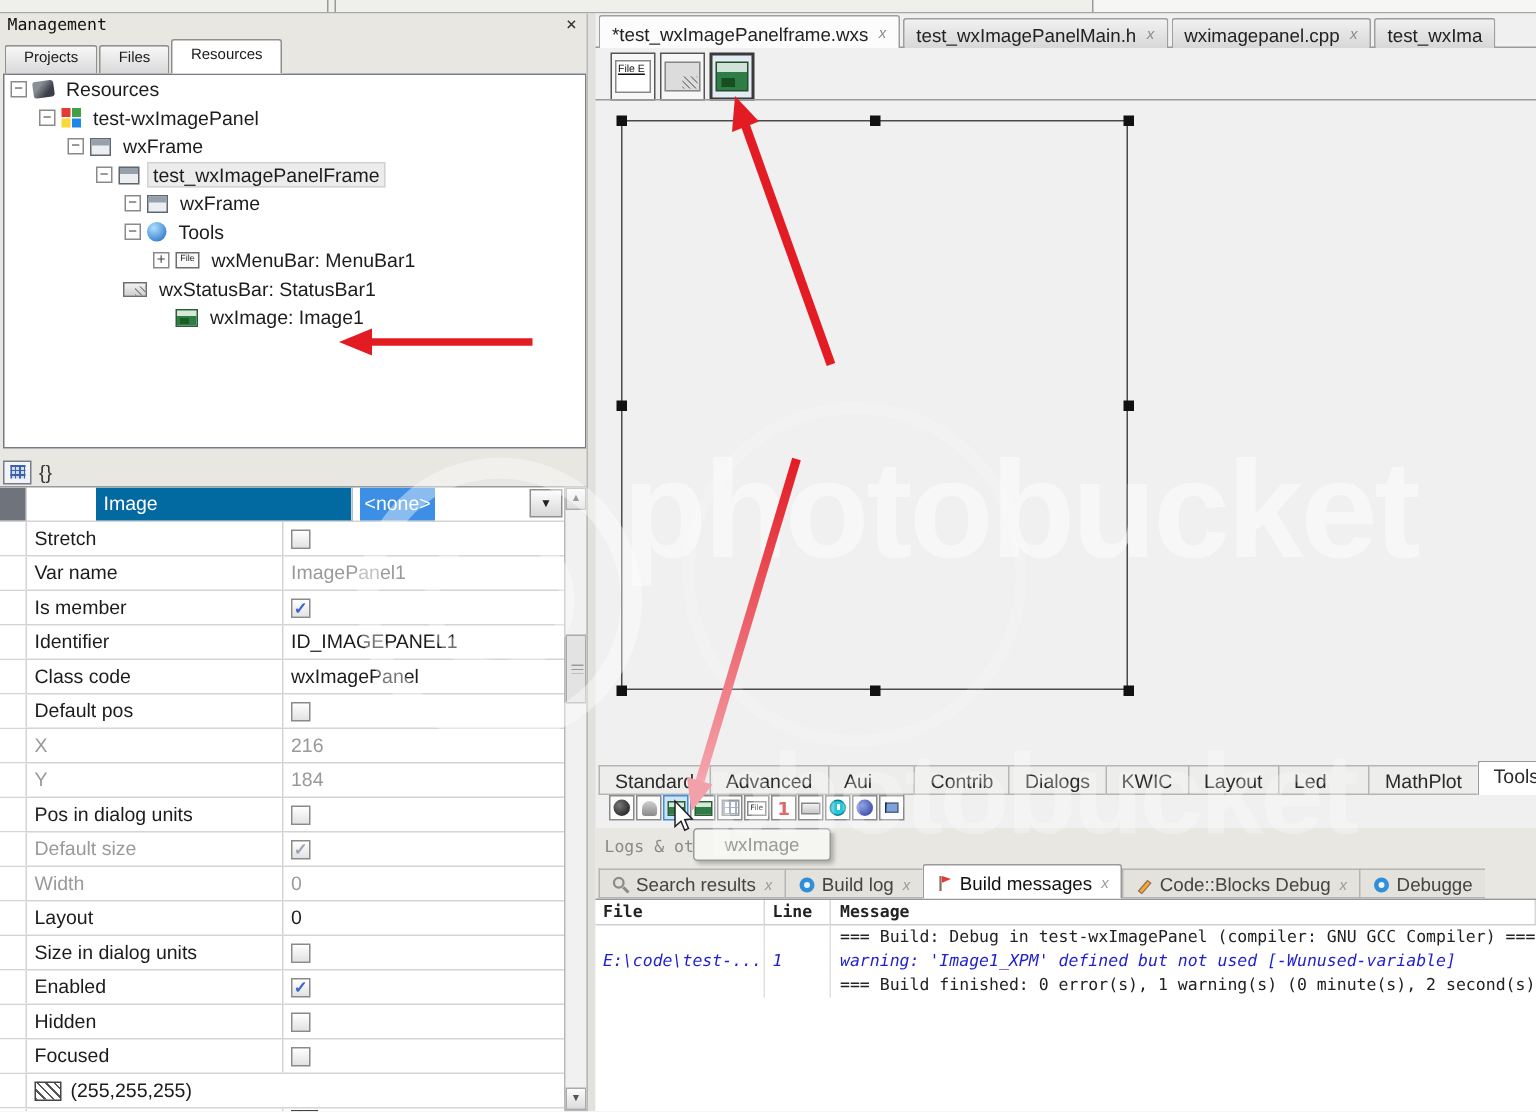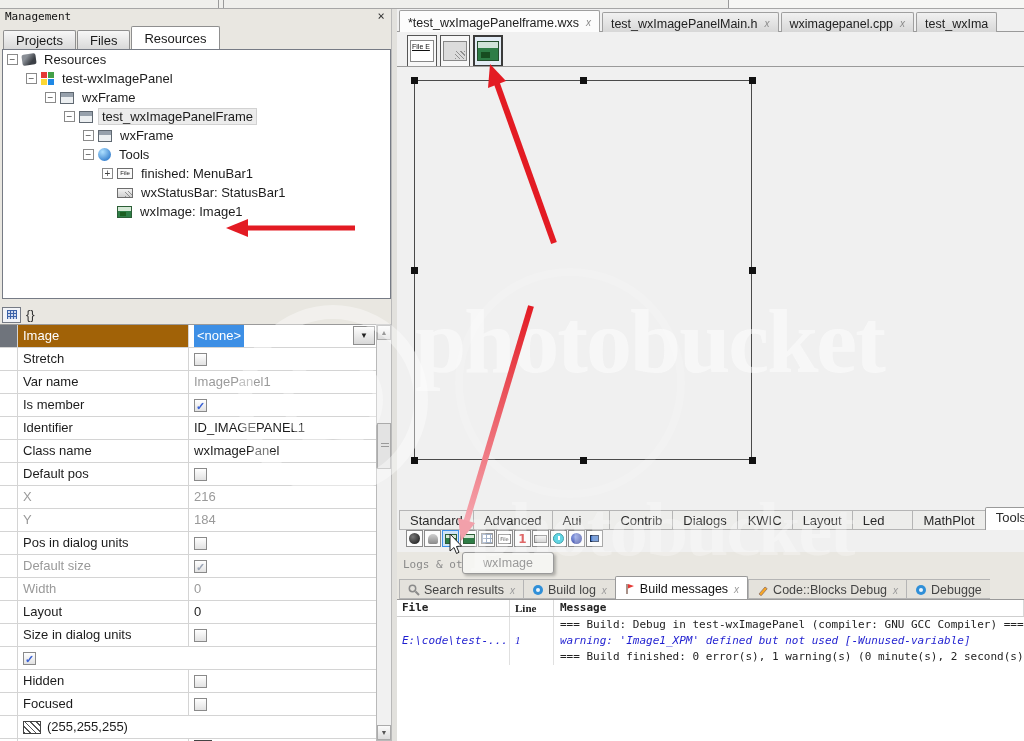--- a/index.html
+++ b/index.html
@@ -8,21 +8,21 @@
     font-family:"Liberation Sans",sans-serif;background:#f0f0f0;color:#1a1a1a;}
   
   .top-strip{position:absolute;left:0;top:0;width:1024px;height:9px;background:#efefec;border-bottom:1px solid #a6a6a6;}
   .top-strip .m1{position:absolute;left:218px;top:0;width:6px;height:8px;border-left:1px solid #9a9a9a;border-right:1px solid #9a9a9a;}
   .top-strip .m2{position:absolute;left:728px;top:0;width:300px;height:8px;border-left:1px solid #9a9a9a;background:#f6f6f4;}
   
   .mgmt{position:absolute;left:0;top:9px;width:393px;height:293px;background:#e9e7e1;}
   .mgmt-title{position:relative;height:16px;font-family:"DejaVu Sans Mono",monospace;font-size:11px;line-height:15px;padding-left:5px;color:#111;}
   .mgmt-close{position:absolute;right:6px;top:0px;width:12px;height:14px;font-size:12px;line-height:14px;color:#333;text-align:center;cursor:default;}
   .mgmt-tabs{position:absolute;left:3px;top:17px;height:23px;display:flex;align-items:flex-end;}
-  .mtab{height:19px;padding:2px 12px 0;font-size:13px;color:#1a1a1a;background:linear-gradient(#f7f7f7,#d9d9d9);
+  .mtab{height:19px;padding:2px 12px 0;font-size:10px;color:#1a1a1a;background:linear-gradient(#f7f7f7,#d9d9d9);
     border:1px solid #8f8f8f;border-bottom:none;border-radius:2px 2px 0 0;margin-right:1px;}
   .mtab.active{height:23px;background:#fff;position:relative;z-index:2;padding-top:4px;}
   .tree-box{position:absolute;left:2px;top:40px;width:389px;height:250px;background:#fff;border:1px solid #767b85;overflow:hidden;}
   .trow{position:relative;height:19px;display:flex;align-items:center;white-space:nowrap;}
   .expander{width:11px;height:11px;border:1px solid #8a8a8a;background:#fff;color:#444;
     font-size:10px;line-height:9px;text-align:center;margin-right:4px;flex:0 0 11px;}
   .expander.none{visibility:hidden;}
   .ticon{margin-right:5px;flex:0 0 auto;}
   .tlabel{font-size:13px;color:#1c1c1c;padding:0 3px;}
   .trow.selected .tlabel{background:#ececec;border:1px solid #d2d2d2;}
@@ -50,21 +50,21 @@
   .ph-icon .g{width:10px;height:9px;background:
      repeating-linear-gradient(#3b62a8 0 1px,transparent 1px 3px),
      repeating-linear-gradient(90deg,#3b62a8 0 1px,transparent 1px 3px),#cfd9ee;}
   .ph-brackets{font-size:13px;color:#333;}
   .pgrid{position:absolute;left:0;top:22px;width:376px;height:417px;background:#fff;border-top:1px solid #9a9a9a;overflow:hidden;}
   .prow{position:relative;height:23px;display:flex;border-bottom:1px solid #d4d4d4;}
   .pgut{flex:0 0 18px;border-right:1px solid #d4d4d4;background:#fff;}
   .plabel{flex:0 0 171px;border-right:1px solid #d4d4d4;font-size:13px;line-height:22px;padding-left:5px;color:#1c1c1c;overflow:hidden;white-space:nowrap;}
   .pval{flex:1 1 auto;font-size:13px;line-height:22px;padding-left:5px;color:#1c1c1c;position:relative;overflow:hidden;white-space:nowrap;display:flex;align-items:center;}
   .prow.sel .pgut{background:#6f747c;}
-  .prow.sel .plabel{background:#a16207;color:#fff;}
+  .prow.sel .plabel{background:#0369a1;color:#fff;margin-left:46px;}
   .prow .muted,.plabel.dim{color:#9a9a9a;}
   .selval{background:#3d8fe5;color:#fff;padding:1px 3px;}
   .ddbtn{position:absolute;right:1px;top:1px;width:22px;height:19px;border:1px solid #8f8f8f;background:linear-gradient(#fdfdfd,#d8d8d8);
     display:flex;align-items:center;justify-content:center;font-size:8px;color:#222;}
   .cb{width:13px;height:13px;border:1px solid #8a8a8a;background:linear-gradient(#ffffff,#e2e2e2);
     font-size:11px;line-height:12px;text-align:center;color:#3b62d4;font-weight:bold;}
   .cb.gray{color:#9aa4b5;}
   .swatch{width:18px;height:13px;border:1px solid #444;margin-right:6px;flex:0 0 18px;
     background:repeating-linear-gradient(45deg,#555 0 1px,transparent 1px 4px),#fff;}
   .prow-partial{height:4px;border-bottom:none;display:flex;}
@@ -125,31 +125,31 @@
   .ltab{height:20px;padding:2px 8px 0;font-size:12.5px;color:#444;background:#e4e2dc;border:1px solid #b5b5b5;border-right:none;
     display:flex;align-items:center;white-space:nowrap;}
   .ltab.active{height:23px;background:#fff;border:1px solid #9a9a9a;border-bottom:none;border-radius:2px 2px 0 0;color:#111;position:relative;z-index:2;}
   .ltab .x{margin-left:6px;font-size:10px;color:#9a9a9a;font-style:italic;}
   .ltab svg{margin-right:4px;}
   .logtable{position:absolute;left:0;top:47px;width:627px;height:142px;background:#fff;border-top:1px solid #9a9a9a;
     font-family:"DejaVu Sans Mono",monospace;font-size:11px;color:#222;}
   .lt-head{display:flex;height:17px;line-height:16px;font-weight:bold;border-bottom:1px solid #cfcfcf;}
   .lt-row{display:flex;height:16px;line-height:15px;}
   .c-file{flex:0 0 113px;padding-left:5px;border-right:1px solid #e0e0e0;overflow:hidden;white-space:nowrap;}
-  .c-line{flex:0 0 44px;padding-left:5px;border-right:1px solid #e0e0e0;overflow:hidden;white-space:nowrap;font-family:Liberation Serif, serif;}
+  .c-line{flex:0 0 44px;padding-left:5px;border-right:1px solid #e0e0e0;overflow:hidden;white-space:nowrap;}
   .c-msg{flex:1 1 auto;padding-left:6px;overflow:hidden;white-space:nowrap;}
   .lt-row.warn{color:#1f1fd0;font-style:italic;}
   .lt-head .c-file,.lt-head .c-line,.lt-head .c-msg{border-right:1px solid #d8d8d8;}
   
   .tooltip{position:absolute;left:462px;top:552px;min-width:62px;height:22px;background:#f5f5f2;border:1px solid #9a9a9a;border-radius:3px;
     box-shadow:2px 2px 3px rgba(0,0,0,.25);font-size:12.5px;color:#9a9a9a;line-height:20px;padding:0 20px;z-index:30;}
   
   .overlay{position:absolute;left:0;top:0;width:1024px;height:741px;pointer-events:none;z-index:60;}
   .watermark{position:absolute;left:0;top:0;width:1024px;height:741px;pointer-events:none;z-index:50;overflow:hidden;}
-  .wm-text{position:absolute;font-family:Liberation Serif, serif;font-weight:bold;color:#fff;white-space:nowrap;}
+  .wm-text{position:absolute;font-family:Liberation Sans, sans-serif;font-weight:bold;color:#fff;white-space:nowrap;}
   .wm1{left:415px;top:288px;font-size:92px;opacity:.5;letter-spacing:-2px;}
   .wm2{left:470px;top:486px;font-size:76px;opacity:.27;letter-spacing:-2px;}
   .wm-ring{position:absolute;border-radius:50%;border:14px solid rgba(255,255,255,.4);}
   .r1{left:238px;top:305px;width:190px;height:190px;}
   .r2{left:283px;top:350px;width:100px;height:100px;border-width:10px;opacity:.9;}
   .r3{left:455px;top:268px;width:230px;height:230px;border-width:8px;opacity:.35;}
 </style>
 </head>
 <body>
 
@@ -197,23 +197,23 @@
         <span class="tlabel">wxFrame</span>
       </div>
       <div class="trow" style="padding-left:80px">
         <span class="expander">−</span>
         <span class="ticon i-tools"></span>
         <span class="tlabel">Tools</span>
       </div>
       <div class="trow" style="padding-left:99px">
         <span class="expander">+</span>
         <span class="ticon i-menubar">File</span>
-        <span class="tlabel">finished: MenuBar1</span>
-      </div>
-      <div class="trow" style="padding-left:99px">
+        <span class="tlabel">wxMenuBar: MenuBar1</span>
+      </div>
+      <div class="trow" style="padding-left:64px">
         <span class="expander none"></span>
         <span class="ticon i-statusbar"></span>
         <span class="tlabel">wxStatusBar: StatusBar1</span>
       </div>
       <div class="trow" style="padding-left:99px">
         <span class="expander none"></span>
         <span class="ticon i-image"></span>
         <span class="tlabel">wxImage: Image1</span>
       </div>
     </div>
@@ -258,21 +258,21 @@
       </div>
       <div class="prow">
         <div class="pgut"></div>
         <div class="plabel">Identifier</div>
         <div class="pval">
             <span>ID_IMAGEPANEL1</span>
           </div>
       </div>
       <div class="prow">
         <div class="pgut"></div>
-        <div class="plabel">Class name</div>
+        <div class="plabel">Class code</div>
         <div class="pval">
             <span>wxImagePanel</span>
           </div>
       </div>
       <div class="prow">
         <div class="pgut"></div>
         <div class="plabel">Default pos</div>
         <div class="pval">
             <span class="cb"></span>
           </div>
@@ -321,20 +321,21 @@
       </div>
       <div class="prow">
         <div class="pgut"></div>
         <div class="plabel">Size in dialog units</div>
         <div class="pval">
             <span class="cb"></span>
           </div>
       </div>
       <div class="prow">
         <div class="pgut"></div>
+        <div class="plabel">Enabled</div>
         <div class="pval">
             <span class="cb">✓</span>
           </div>
       </div>
       <div class="prow">
         <div class="pgut"></div>
         <div class="plabel">Hidden</div>
         <div class="pval">
             <span class="cb"></span>
           </div>

